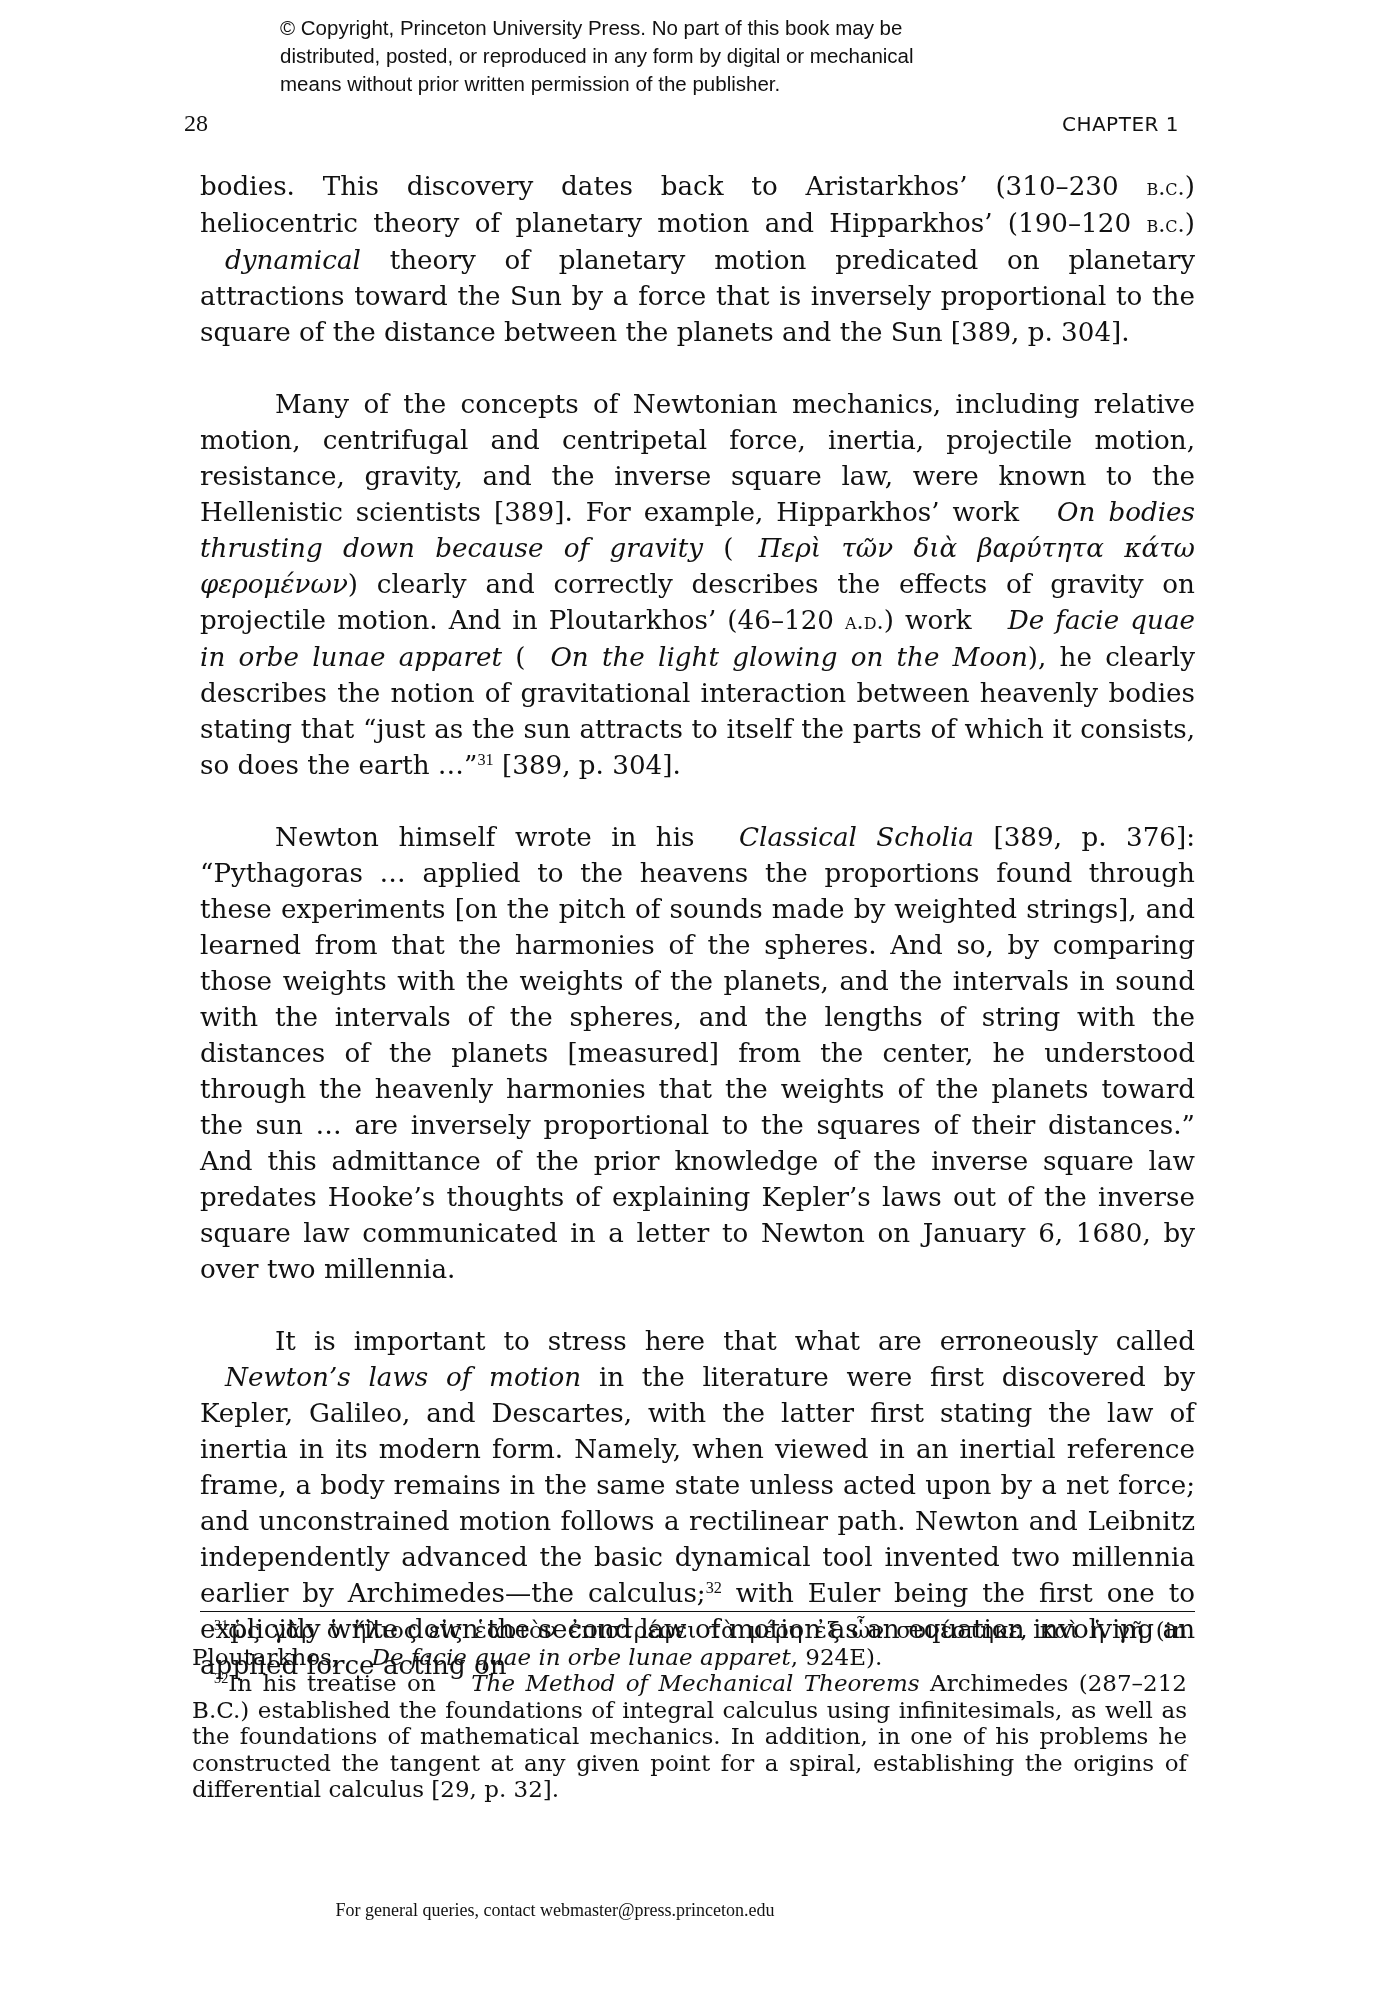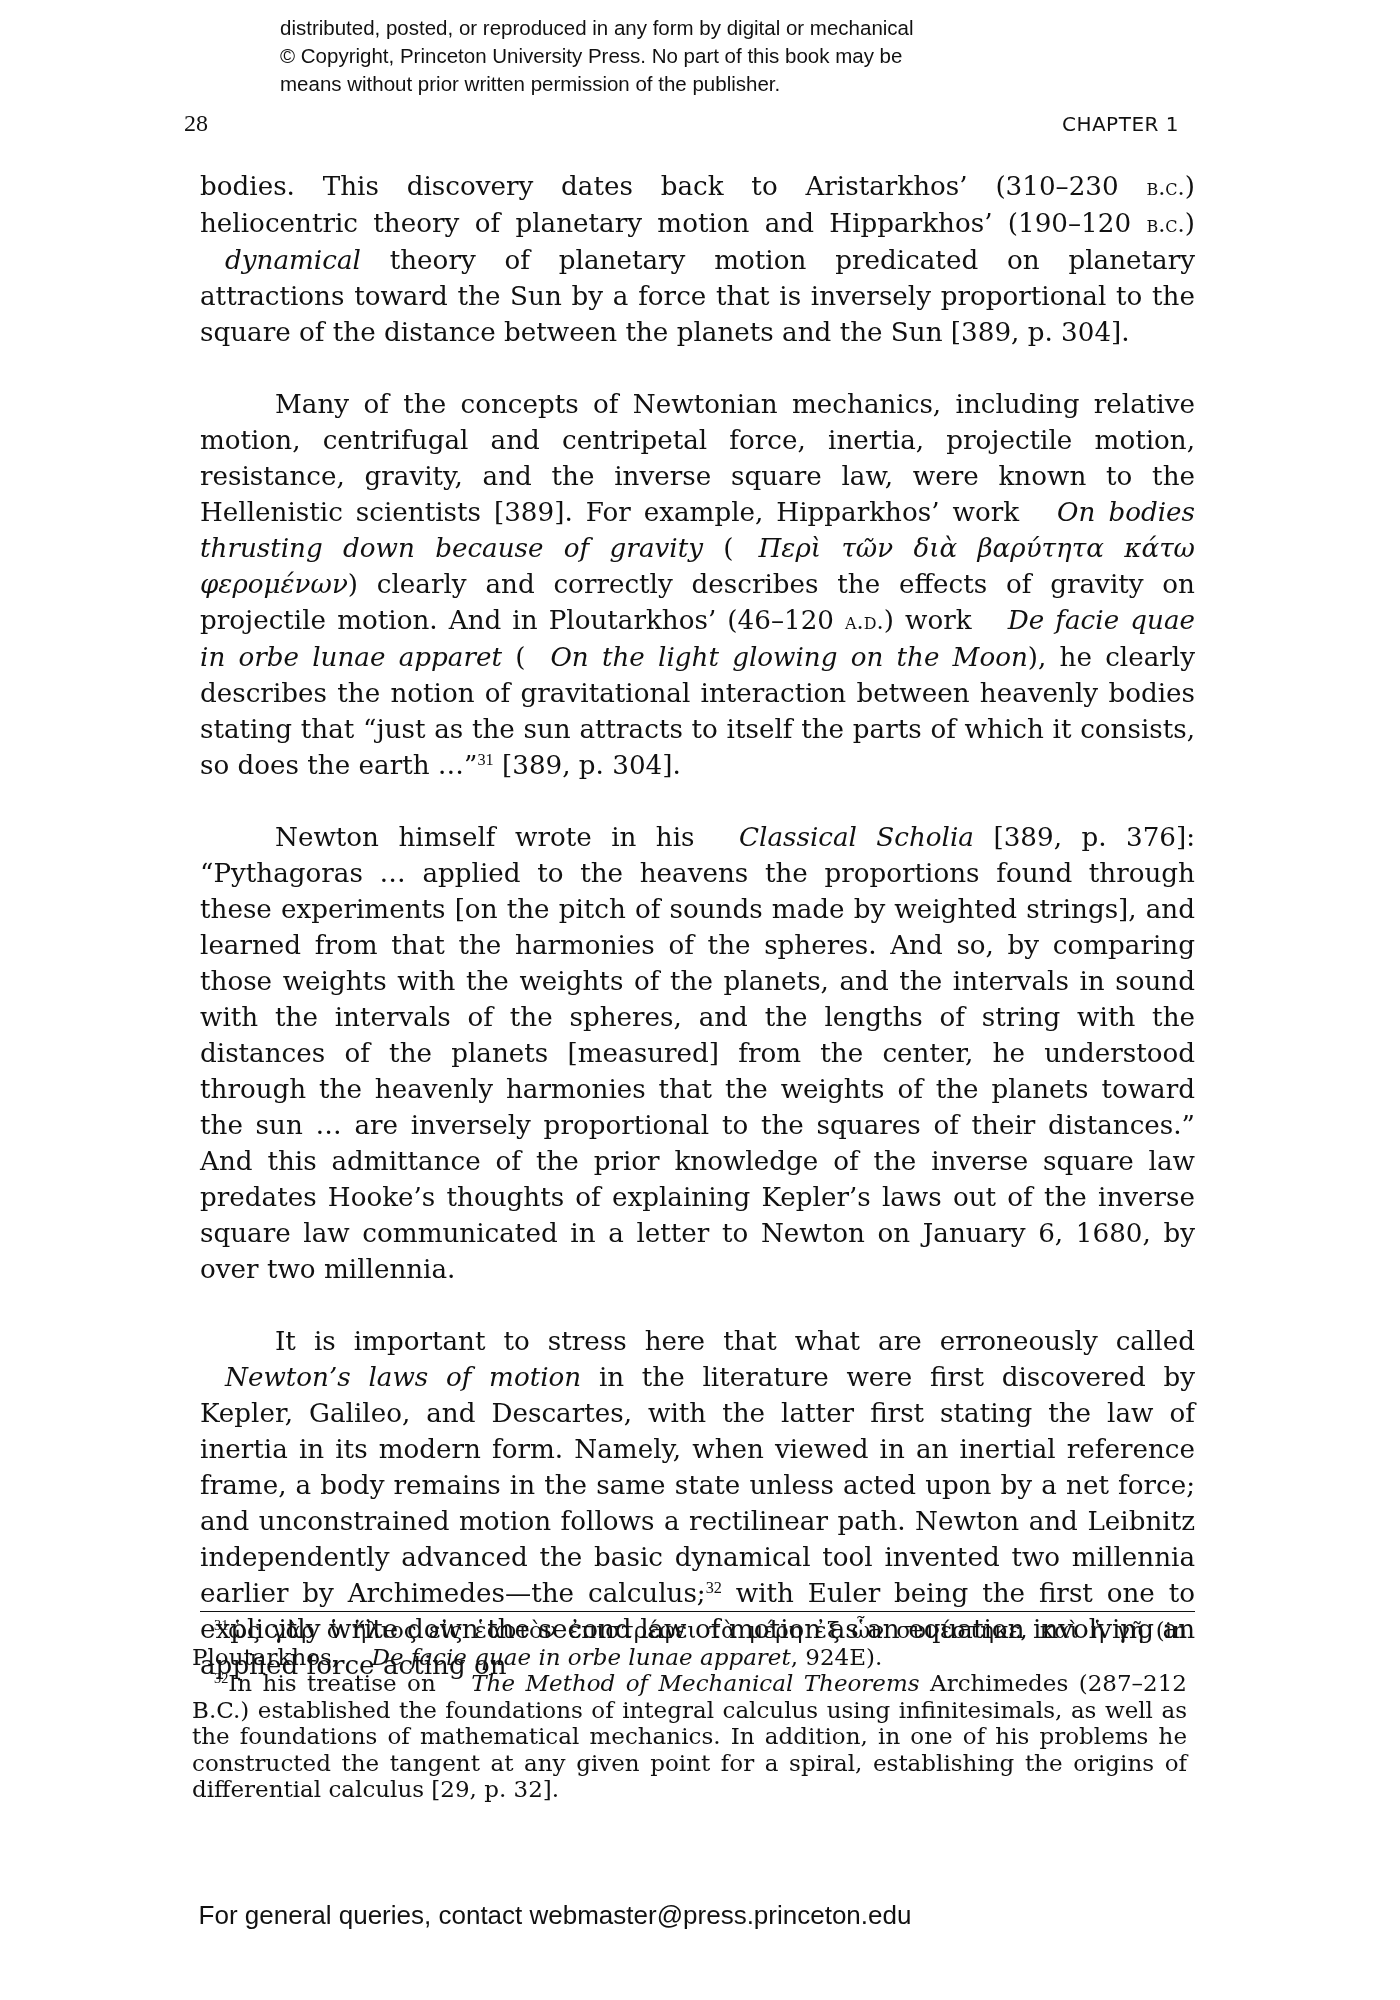--- a/index.html
+++ b/index.html
@@ -26,29 +26,29 @@
   em, .it { font-style: italic; margin-left: 25px; }
   sup { font-size: 0.62em; line-height: 0; vertical-align: 0.55em; font-family: Liberation Serif, serif; }
   .fn-rule { position: absolute; left: 200px; top: 1611px; width: 995px; height: 0; border-top: 1.6px solid #111; }
   .footnotes {
     position: absolute; left: 192px; top: 1617px; width: 995px;
     font-family: "DejaVu Serif", serif; font-size: 23px; line-height: 26.5px; text-align: justify;
   }
   .footnotes p { margin: 0; text-indent: 22px; }
   .footer {
     position: absolute; left: 0; top: 1900px; width: 1110px; text-align: center;
-    font-family: Liberation Sans, sans-serif; font-size: 26px; color: #111;
+    font-family: Liberation Serif, serif; font-size: 18px; color: #111;
   }
 </style>
 </head>
 <body>
 
 <div class="copyright">
+  <div>© Copyright, Princeton University Press. No part of this book may be</div>
   <div>distributed, posted, or reproduced in any form by digital or mechanical</div>
-  <div>© Copyright, Princeton University Press. No part of this book may be</div>
   <div>means without prior written permission of the publisher.</div>
 </div>
 
 <div class="running-head">
   <span class="page-num">28</span>
   <span class="chapter">CHAPTER 1</span>
 </div>
 
 <div class="body-text">
   <p class="first"><span>bodies. This discovery dates back to Aristarkhos’ (310–230 </span><span class="sc">b.c.</span><span>) heliocentric theory of planetary motion and Hipparkhos’ (190–120 </span><span class="sc">b.c.</span><span>) </span><em>dynamical</em><span> theory of planetary motion predicated on planetary attractions toward the Sun by a force that is inversely proportional to the square of the distance between the planets and the Sun [389, p. 304].</span></p>

